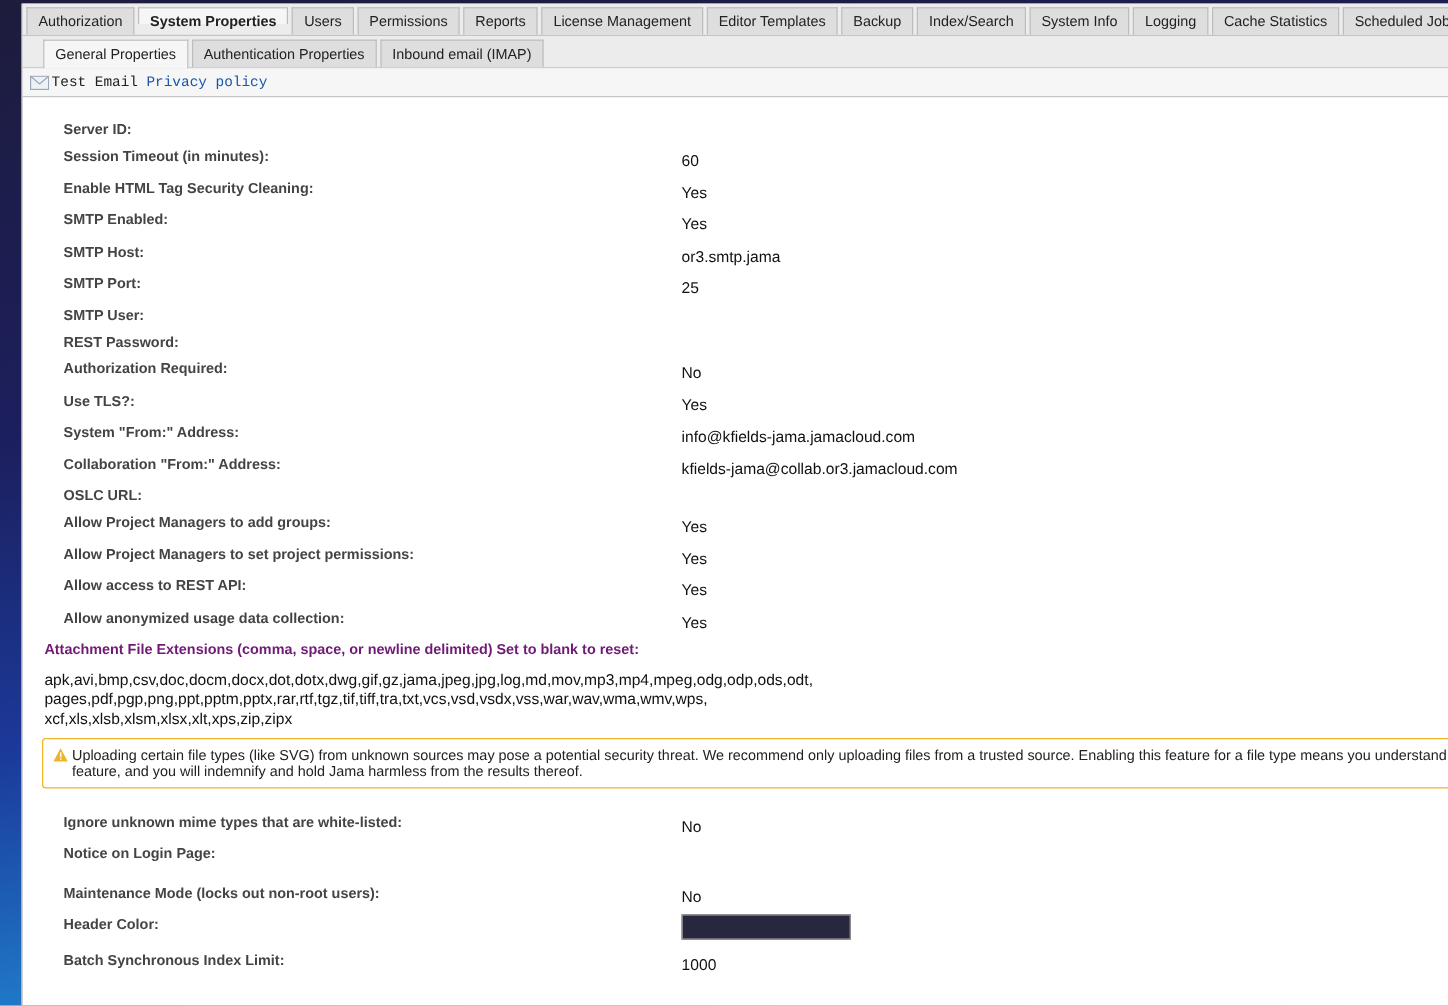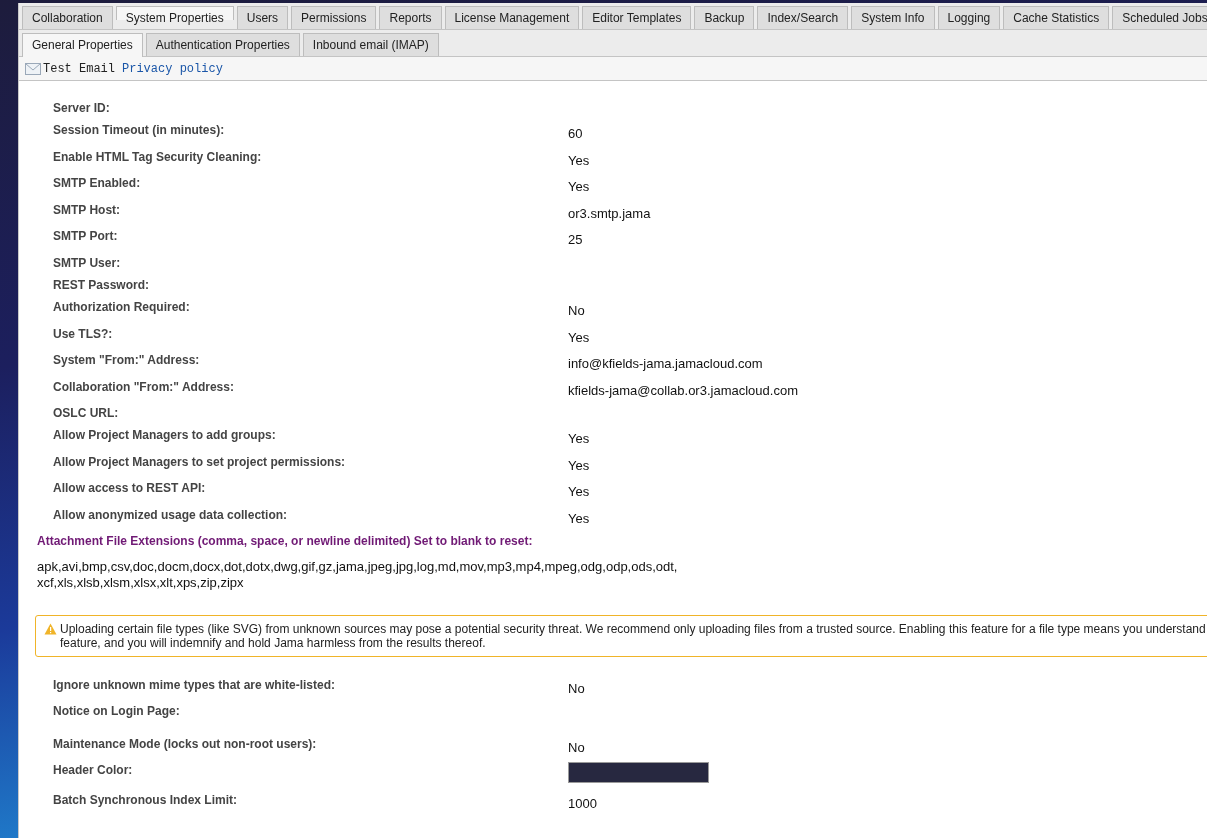--- a/index.html
+++ b/index.html
@@ -33,26 +33,26 @@
     padding: 0 9px;
     border: 1px solid #bdbdbd;
     border-bottom: none;
     background: #dedede;
     color: #222;
     font-size: 12px;
     line-height: 22px;
     cursor: pointer;
     flex: 0 0 auto;
   }
-  .tab.active { background: #f6f6f6; height: 14px; }
+  .tab.active { background: #f6f6f6; height: 14px; font-weight: bold; }
   .subtabbar {
     height: 27px;
     background: #ececec;
     border-bottom: 1px solid #c4c4c4;
-    padding: 3px 0 0 3px;
+    padding: 3px 0 0 17px;
     display: flex;
   }
   .subtab {
     height: 23px;
     margin-right: 3px;
     padding: 0 9px;
     border: 1px solid #bdbdbd;
     border-bottom: none;
     background: #dedede;
     color: #222;
@@ -105,21 +105,21 @@
     border: 1px solid #9a9a9a;
     cursor: pointer;
   }
 </style>
 </head>
 <body>
 
 <div class="window">
 
   <div class="tabbar">
-    <div class="tab">Collaboration</div>
+    <div class="tab">Authorization</div>
     <div class="tab active">System Properties</div>
     <div class="tab">Users</div>
     <div class="tab">Permissions</div>
     <div class="tab">Reports</div>
     <div class="tab">License Management</div>
     <div class="tab">Editor Templates</div>
     <div class="tab">Backup</div>
     <div class="tab">Index/Search</div>
     <div class="tab">System Info</div>
     <div class="tab">Logging</div>
@@ -212,20 +212,21 @@
       <span class="value" style="top:3px">Yes</span>
     </div>
     <div class="row" style="top:427px">
       <span class="label">Allow anonymized usage data collection:</span>
       <span class="value" style="top:3px">Yes</span>
     </div>
 
     <div class="ext-label" style="top:453px">Attachment File Extensions (comma, space, or newline delimited) Set to blank to reset:</div>
     <div class="ext-list" style="top:478px">
       <div>apk,avi,bmp,csv,doc,docm,docx,dot,dotx,dwg,gif,gz,jama,jpeg,jpg,log,md,mov,mp3,mp4,mpeg,odg,odp,ods,odt,</div>
+      <div>pages,pdf,pgp,png,ppt,pptm,pptx,rar,rtf,tgz,tif,tiff,tra,txt,vcs,vsd,vsdx,vss,war,wav,wma,wmv,wps,</div>
       <div>xcf,xls,xlsb,xlsm,xlsx,xlt,xps,zip,zipx</div>
     </div>
 
     <div class="warning" style="top:534px">
       <svg class="warn-icon" viewBox="0 0 13 12">
         <polygon points="6.5,0.5 12.5,11.5 0.5,11.5" fill="#f0b429"></polygon>
         <rect x="6" y="4" width="1.2" height="4" fill="#fff"></rect>
         <rect x="6" y="9" width="1.2" height="1.2" fill="#fff"></rect>
       </svg>
       <div>Uploading certain file types (like SVG) from unknown sources may pose a potential security threat. We recommend only uploading files from a trusted source. Enabling this feature for a file type means you understand</div>

